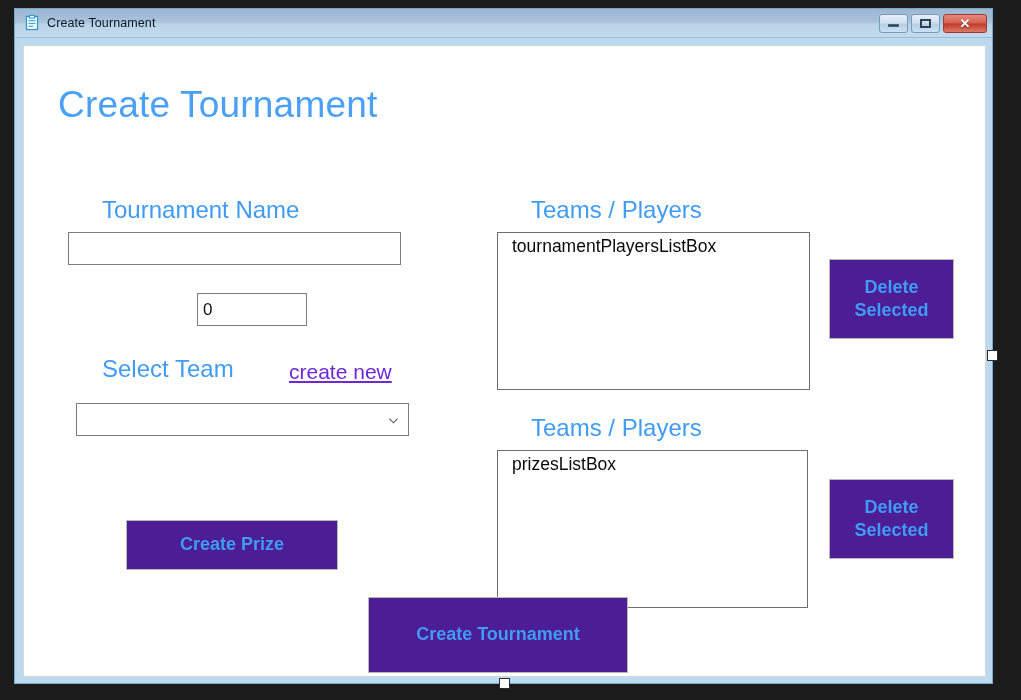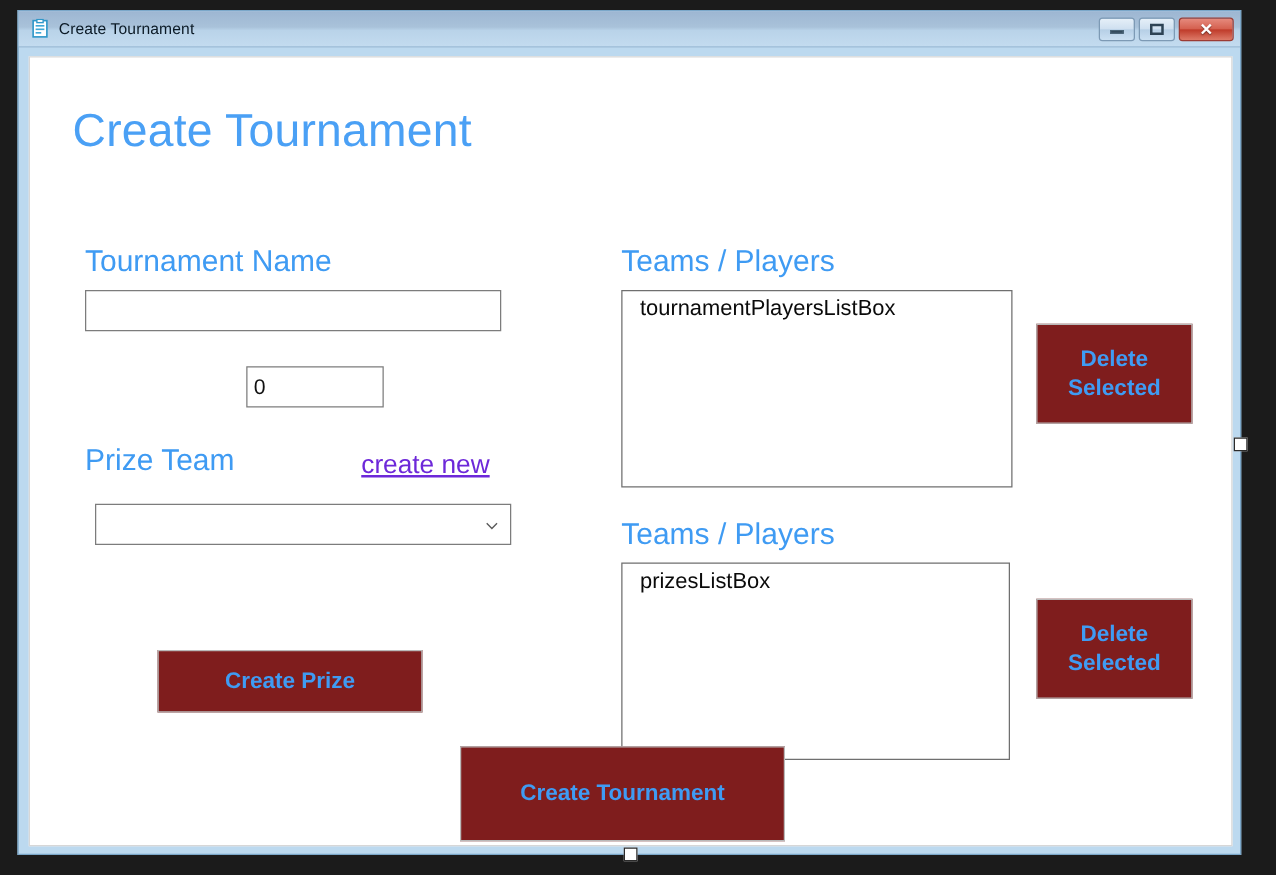--- a/index.html
+++ b/index.html
@@ -158,20 +158,21 @@
     white-space: nowrap;
     letter-spacing: 0.2px;
   }
 
   .field-label {
     position: absolute;
     font-size: 24px;
     color: #3f9bf3;
     font-weight: 400;
     white-space: nowrap;
+    margin-left: 34px;
   }
 
   .text-input {
     position: absolute;
     border: 1px solid #7c7c7c;
     background: #ffffff;
     box-sizing: border-box;
     font-family: "Liberation Sans", sans-serif;
     font-size: 17px;
     color: #111111;
@@ -191,21 +192,21 @@
   .list-box .list-item {
     font-size: 17.5px;
     color: #0a0a0a;
     line-height: 1.35;
     white-space: nowrap;
   }
 
   .flat-button {
     position: absolute;
     border: 1px solid #b9b9b9;
-    background: #7f1d1d;
+    background: #4c1d95;
     box-sizing: border-box;
     color: #3f9bf3;
     font-family: "Liberation Sans", sans-serif;
     font-size: 18px;
     font-weight: bold;
     display: flex;
     align-items: center;
     justify-content: center;
     text-align: center;
     line-height: 1.28;
@@ -286,21 +287,21 @@
 
       <div class="page-heading">Create Tournament</div>
 
       <div class="field-label" style="left:44px; top:150px;">Tournament Name</div>
 
       <input class="text-input" style="left: 44px; top: 186px; width: 333px; height: 33px;" type="text" value="">
 
 
       <input class="text-input" style="left: 173px; top: 247px; width: 110px; height: 33px;" type="text" value="0">
 
-      <div class="field-label" style="left:44px; top:309px;">Prize Team</div>
+      <div class="field-label" style="left:44px; top:309px;">Select Team</div>
 
       <div class="link" style="left:265px; top:314px;">create new</div>
 
       <div id="select-team-combo">
         <span class="combo-value"></span>
         <svg class="chevron" viewBox="0 0 12 12">
           <path d="M1.5 4 L6 8.5 L10.5 4" fill="none" stroke="#5a5a5a" stroke-width="1.2"></path>
         </svg>
       </div>
 

